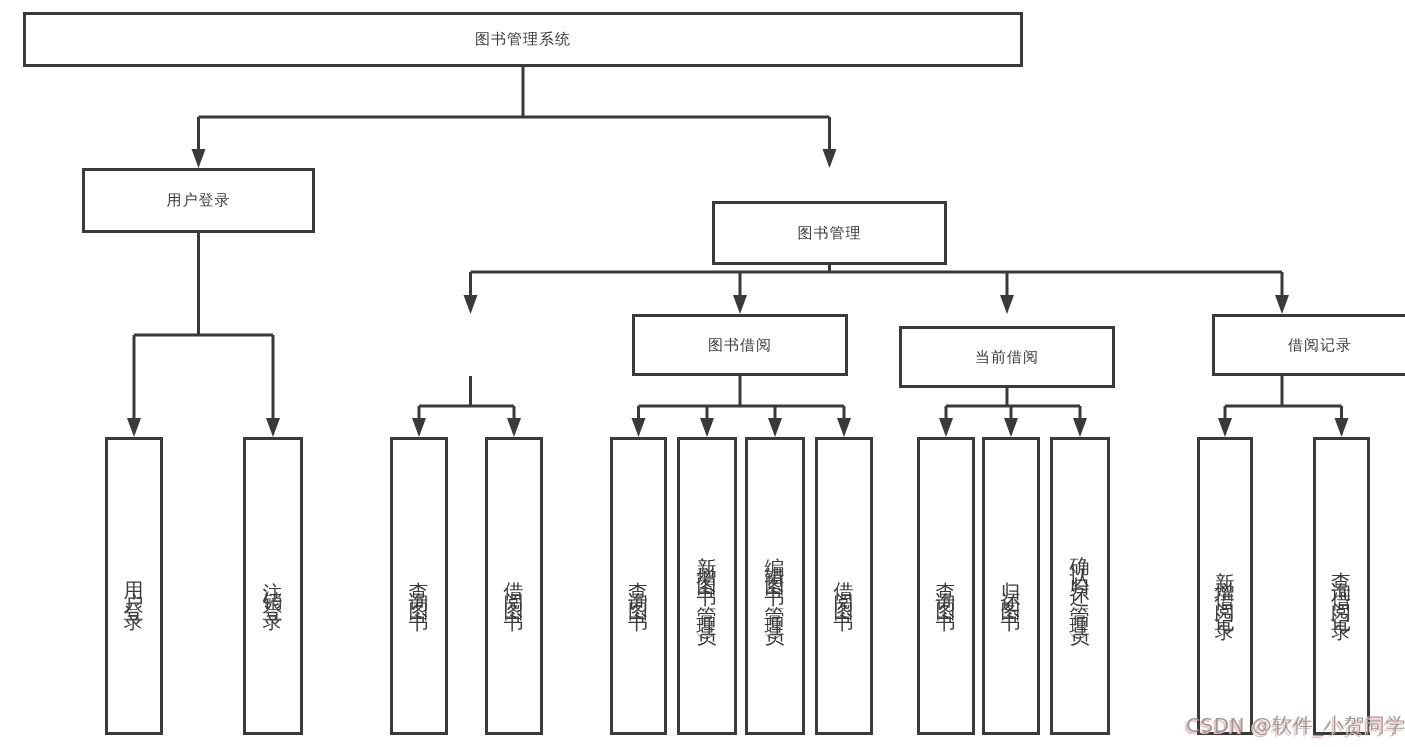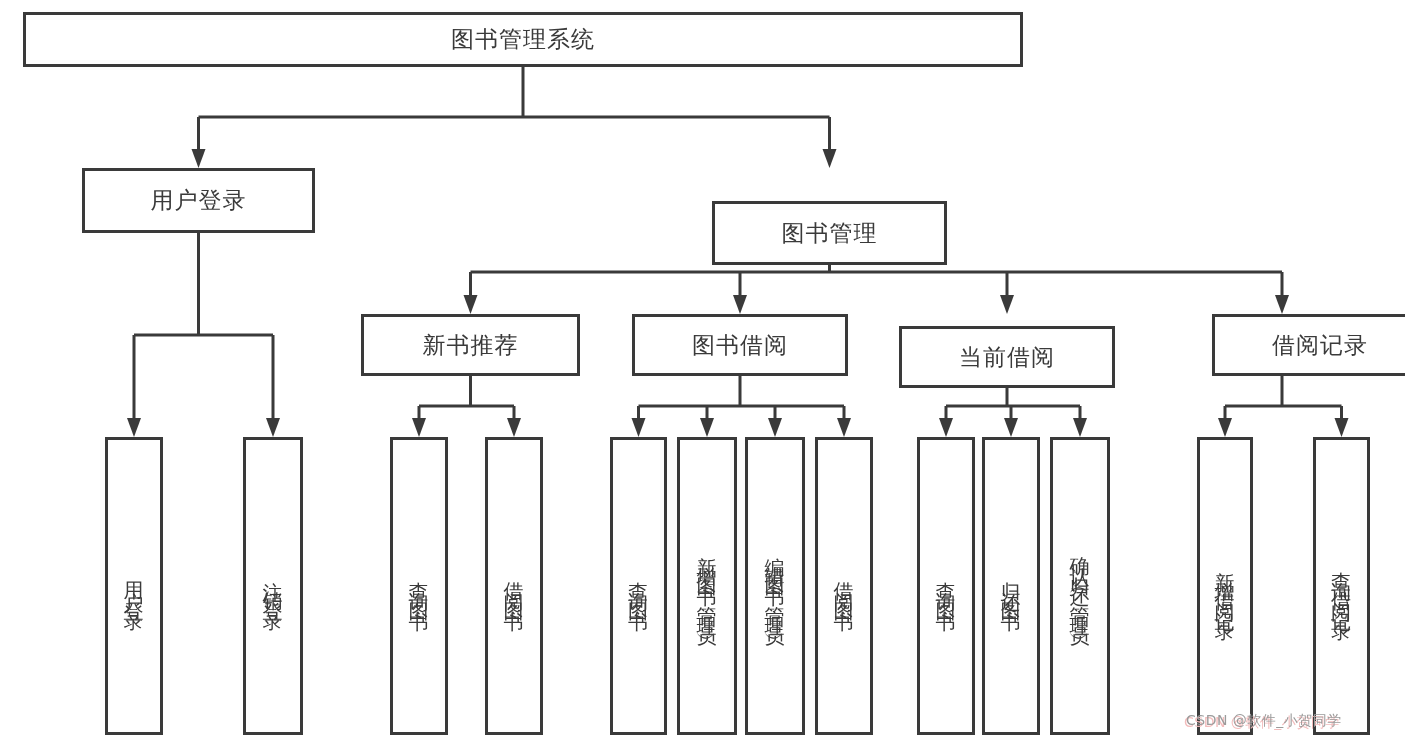--- a/index.html
+++ b/index.html
@@ -12,33 +12,33 @@
     overflow:hidden;
   }
   .wires{position:absolute;left:0;top:0;}
   .node{
     position:absolute;
     box-sizing:border-box;
     border:3px solid #3a3a3a;
     background:#ffffff;
     display:flex;align-items:center;justify-content:center;
   }
-  .hbox{font-size:23px;letter-spacing:1px;}
+  .hbox{font-size:15px;letter-spacing:1px;}
   .vbox span{
     writing-mode:vertical-lr;
     text-orientation:mixed;
     font-size:20px;
     line-height:1;
     letter-spacing:10px;
     white-space:nowrap;
   }
   .watermark{
     position:absolute;
     left:1186px;top:712px;
-    font-size:14px;
+    font-size:20px;
     letter-spacing:.5px;
     color:#9b9b9b;
     text-shadow:-2px 2px 0 #f3bcbc;
     white-space:nowrap;
   }
 </style>
 </head>
 <body>
 
 <div class="canvas">
@@ -87,23 +87,20 @@
     <span>图书管理系统</span>
   </div>
 
   <div class="node hbox" style="left:82px;top:168px;width:233px;height:65px;">
     <span>用户登录</span>
   </div>
   <div class="node hbox" style="left:712px;top:168px;width:235px;height:64px;margin-top:33px;">
     <span>图书管理</span>
   </div>
 
-  <div class="node hbox" style="left:361px;top:314px;width:219px;height:62px;">
-    <span>新书推荐</span>
-  </div>
   <div class="node hbox" style="left:632px;top:314px;width:216px;height:62px;text-align:right;">
     <span>图书借阅</span>
   </div>
   <div class="node hbox" style="left:899px;top:314px;width:216px;height:62px;margin-top:12px;">
     <span>当前借阅</span>
   </div>
   <div class="node hbox" style="left:1174px;top:314px;width:216px;height:62px;margin-left:38px;">
     <span>借阅记录</span>
   </div>
 

